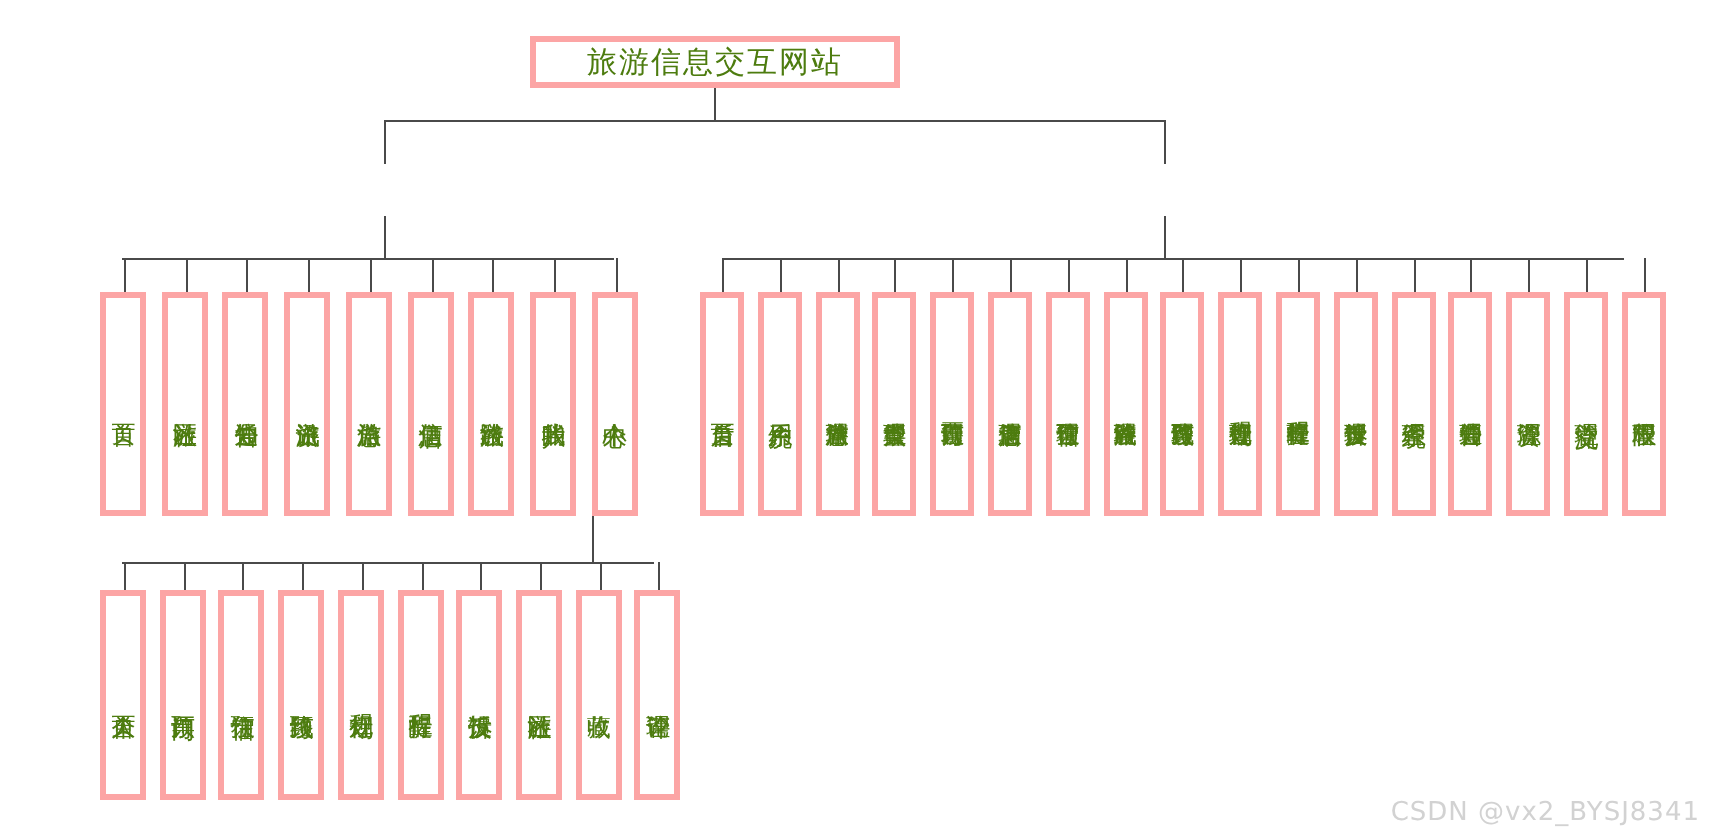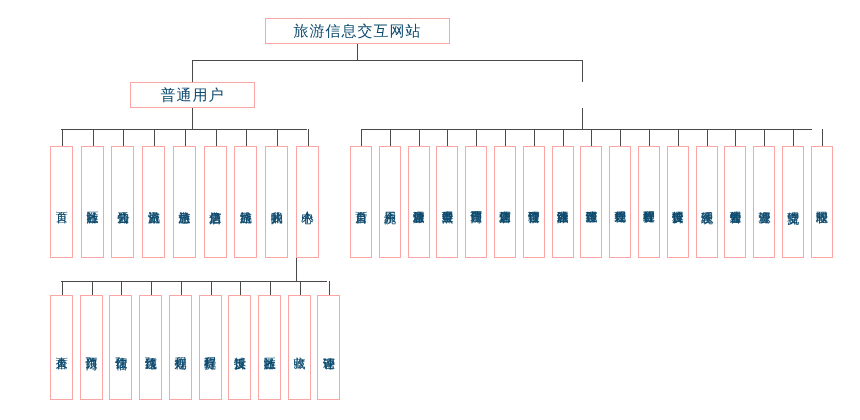--- a/index.html
+++ b/index.html
@@ -16,23 +16,23 @@
   }
   #diagram {
     position: absolute;
     left: 0; top: 0;
     width: 860px;
     height: 420px;
   }
   .node {
     position: absolute;
     box-sizing: border-box;
-    border: 1px solid #fca5a5;
+    border: 3px solid #fca5a5;
     background: #ffffff;
-    color: #0c4a6e;
+    color: #4d7c0f;
     display: flex;
     align-items: center;
     justify-content: center;
     text-align: center;
   }
   .node.horizontal {
     font-size: 15px;
     letter-spacing: 1px;
   }
   .node.vertical {
@@ -69,21 +69,20 @@
 <div id="diagram">
 
   <div class="node horizontal" style="left:265px; top:18px; width:185px; height:26px;">旅游信息交互网站</div>
 
   <div class="connector v" style="left:357px; top:44px; height:17px;"></div>
 
   <div class="connector h" style="left:192px; top:60px; width:390px;"></div>
   <div class="connector v" style="left:192px; top:60px; height:22px;"></div>
   <div class="connector v" style="left:582px; top:60px; height:22px;"></div>
 
-  <div class="node horizontal" style="left:130px; top:82px; width:125px; height:26px;">普通用户</div>
 
   <div class="connector v" style="left:192px; top:108px; height:21px;"></div>
   <div class="connector h" style="left:61px; top:129px; width:246px;"></div>
 
   <div class="connector v" style="left:582px; top:108px; height:21px;"></div>
   <div class="connector h" style="left:361px; top:129px; width:451px;"></div>
 
   <div id="user-modules">
       <div class="connector v" style="left: 62px; top: 129px; height: 17px;"></div>
       <div class="node vertical" style="left: 50px; top: 146px; width: 23px; height: 112px;">首页</div>
@@ -160,13 +159,14 @@
       <div class="connector v" style="left: 240.2px; top: 281px; height: 14px;"></div>
       <div class="node vertical" style="left: 228.2px; top: 295px; width: 23px; height: 105px;">投诉反馈</div>
       <div class="connector v" style="left: 269.9px; top: 281px; height: 14px;"></div>
       <div class="node vertical" style="left: 257.9px; top: 295px; width: 23px; height: 105px;">旅游社区</div>
       <div class="connector v" style="left: 299.6px; top: 281px; height: 14px;"></div>
       <div class="node vertical" style="left: 287.6px; top: 295px; width: 23px; height: 105px;">收藏</div>
       <div class="connector v" style="left: 329.3px; top: 281px; height: 14px;"></div>
       <div class="node vertical" style="left: 317.3px; top: 295px; width: 23px; height: 105px;">评论管理</div>
     </div>
 
+  <div class="watermark">CSDN @vx2_BYSJ8341</div>
 </div>
 
 </body></html>

